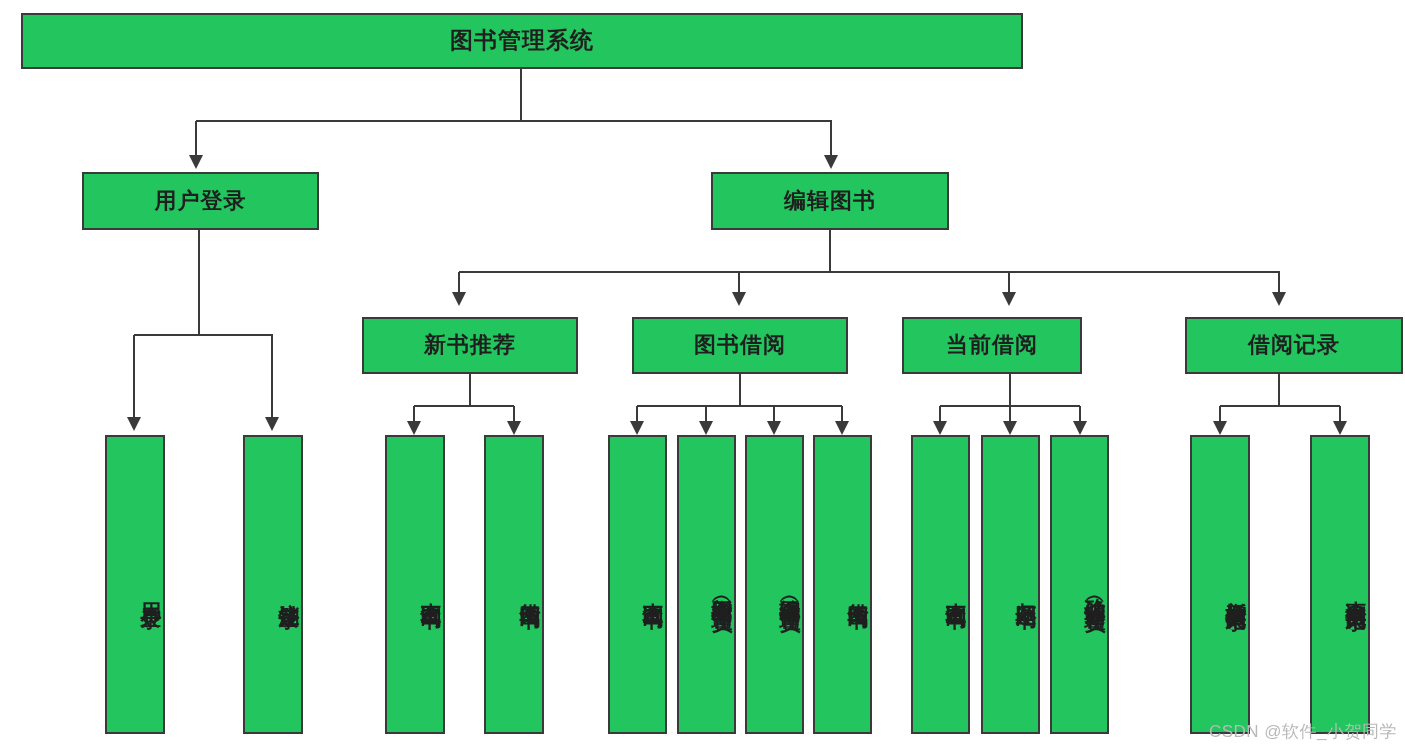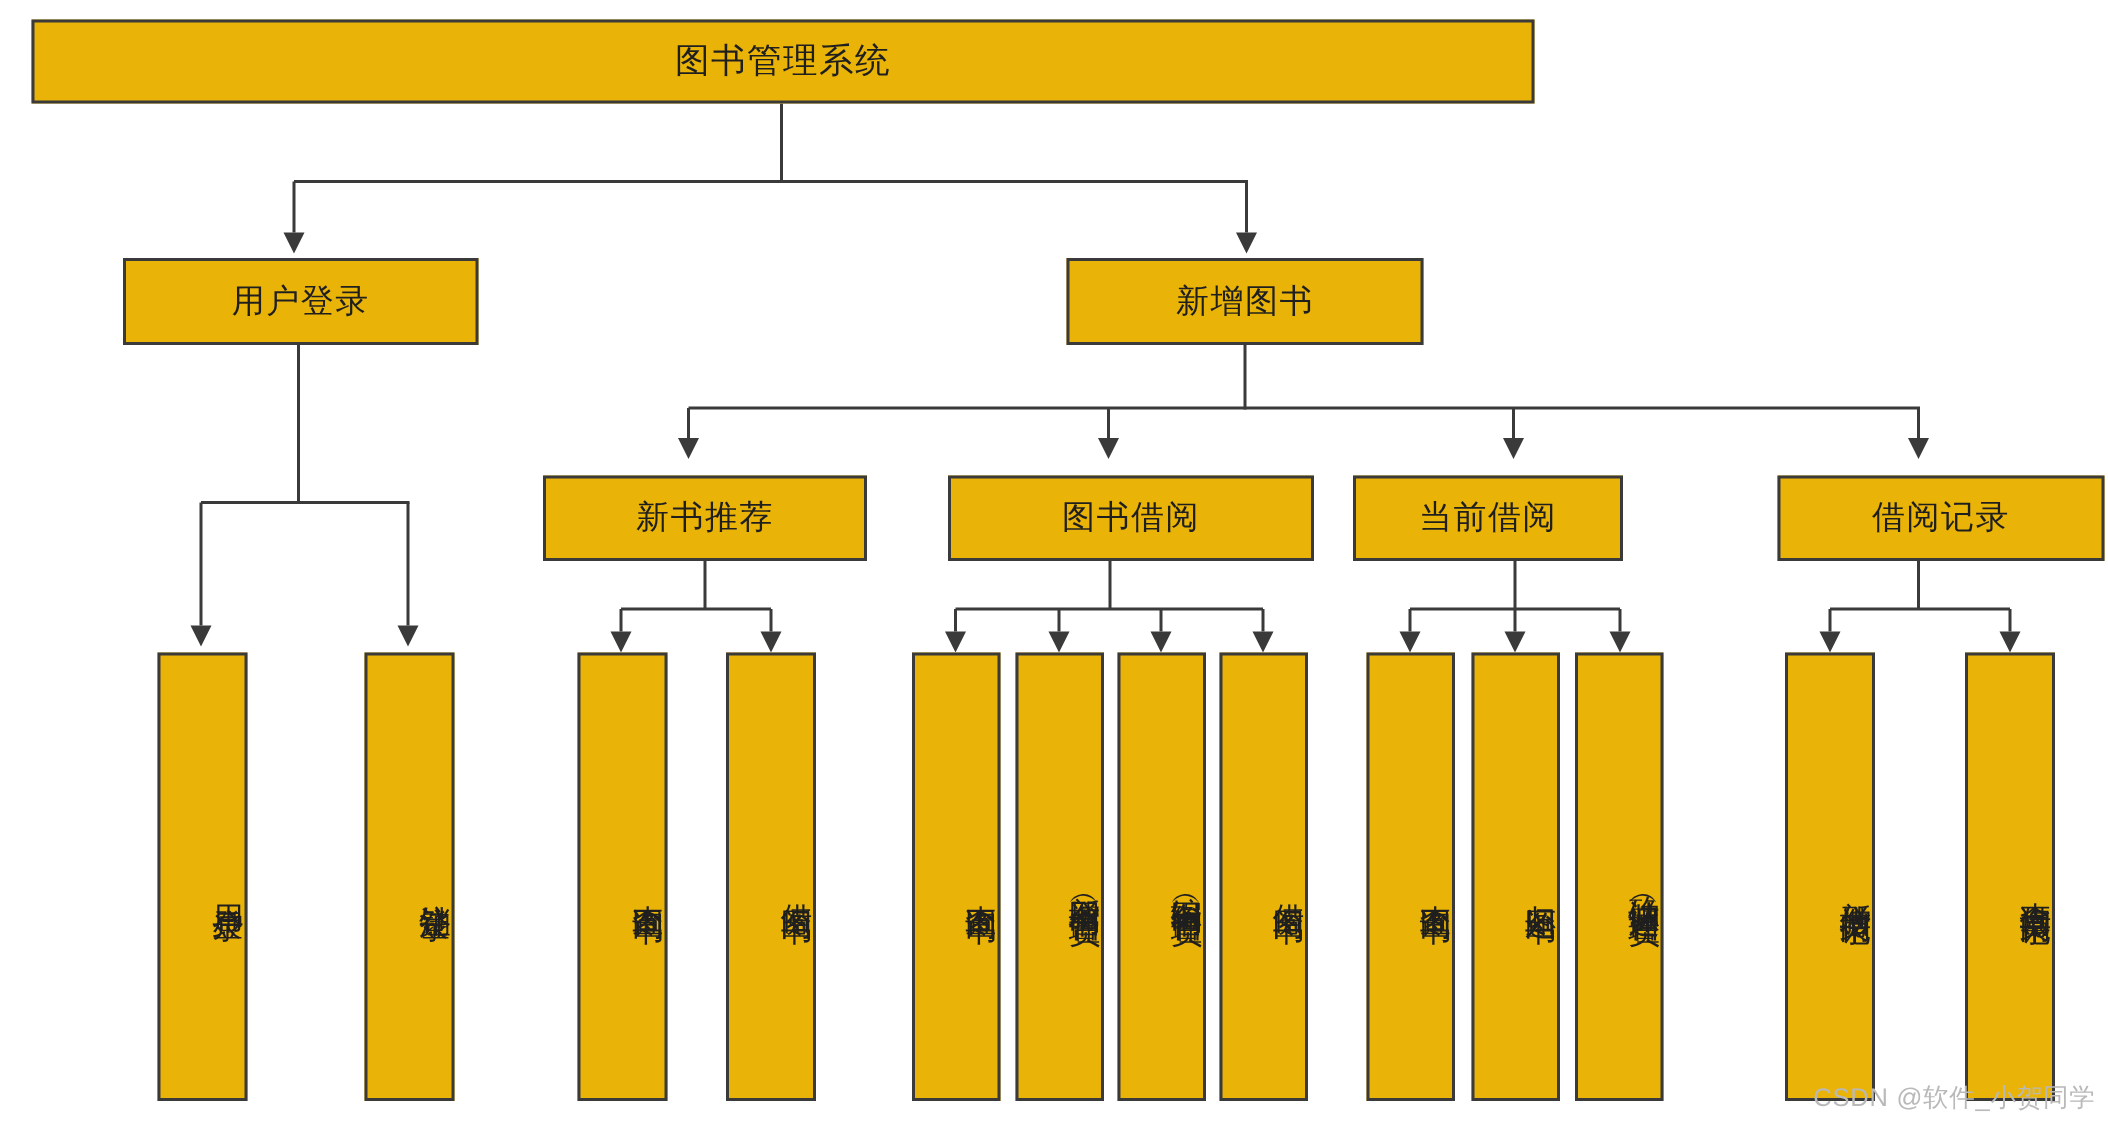--- a/index.html
+++ b/index.html
@@ -11,26 +11,27 @@
     position:relative;
     width:1405px;
     height:747px;
     background:#ffffff;
     overflow:hidden;
   }
   .node{
     position:absolute;
     box-sizing:border-box;
     border:2px solid #3a3a3a;
-    background:#eab308;
+    background:#22c55e;
     display:flex;
     align-items:center;
     justify-content:center;
     text-align:center;
     color:#1f1f1f;
+    font-weight:bold;
   }
   .node.h{
     font-size:22px;
     line-height:1.2;
     letter-spacing:1px;
   }
   .node.root{
     font-size:23px;
   }
   .node.v{
@@ -131,26 +132,26 @@
       <div class="arrow" style="left: 1333px; top: 421px;"></div>
     </div>
   <div id="nodes-layer">
       <div class="node h root" style="left: 21px; top: 13px; width: 1002px; height: 56px;">
         <span>图书管理系统</span>
       </div>
       <div class="node h" style="left: 82px; top: 172px; width: 237px; height: 58px;">
         <span>用户登录</span>
       </div>
       <div class="node h" style="left: 711px; top: 172px; width: 238px; height: 58px;">
-        <span>新增图书</span>
+        <span>编辑图书</span>
       </div>
       <div class="node h" style="left: 362px; top: 317px; width: 216px; height: 57px;">
         <span>新书推荐</span>
       </div>
-      <div class="node h" style="left: 632px; top: 317px; width: 244px; height: 57px;">
+      <div class="node h" style="left: 632px; top: 317px; width: 216px; height: 57px;">
         <span>图书借阅</span>
       </div>
       <div class="node h" style="left: 902px; top: 317px; width: 180px; height: 57px;">
         <span>当前借阅</span>
       </div>
       <div class="node h" style="left: 1170px; top: 317px; width: 218px; height: 57px; margin-left: 15px;">
         <span>借阅记录</span>
       </div>
       <div class="node v" style="left: 105px; top: 435px; width: 60px; height: 299px;">
         <span>用户登录</span>

